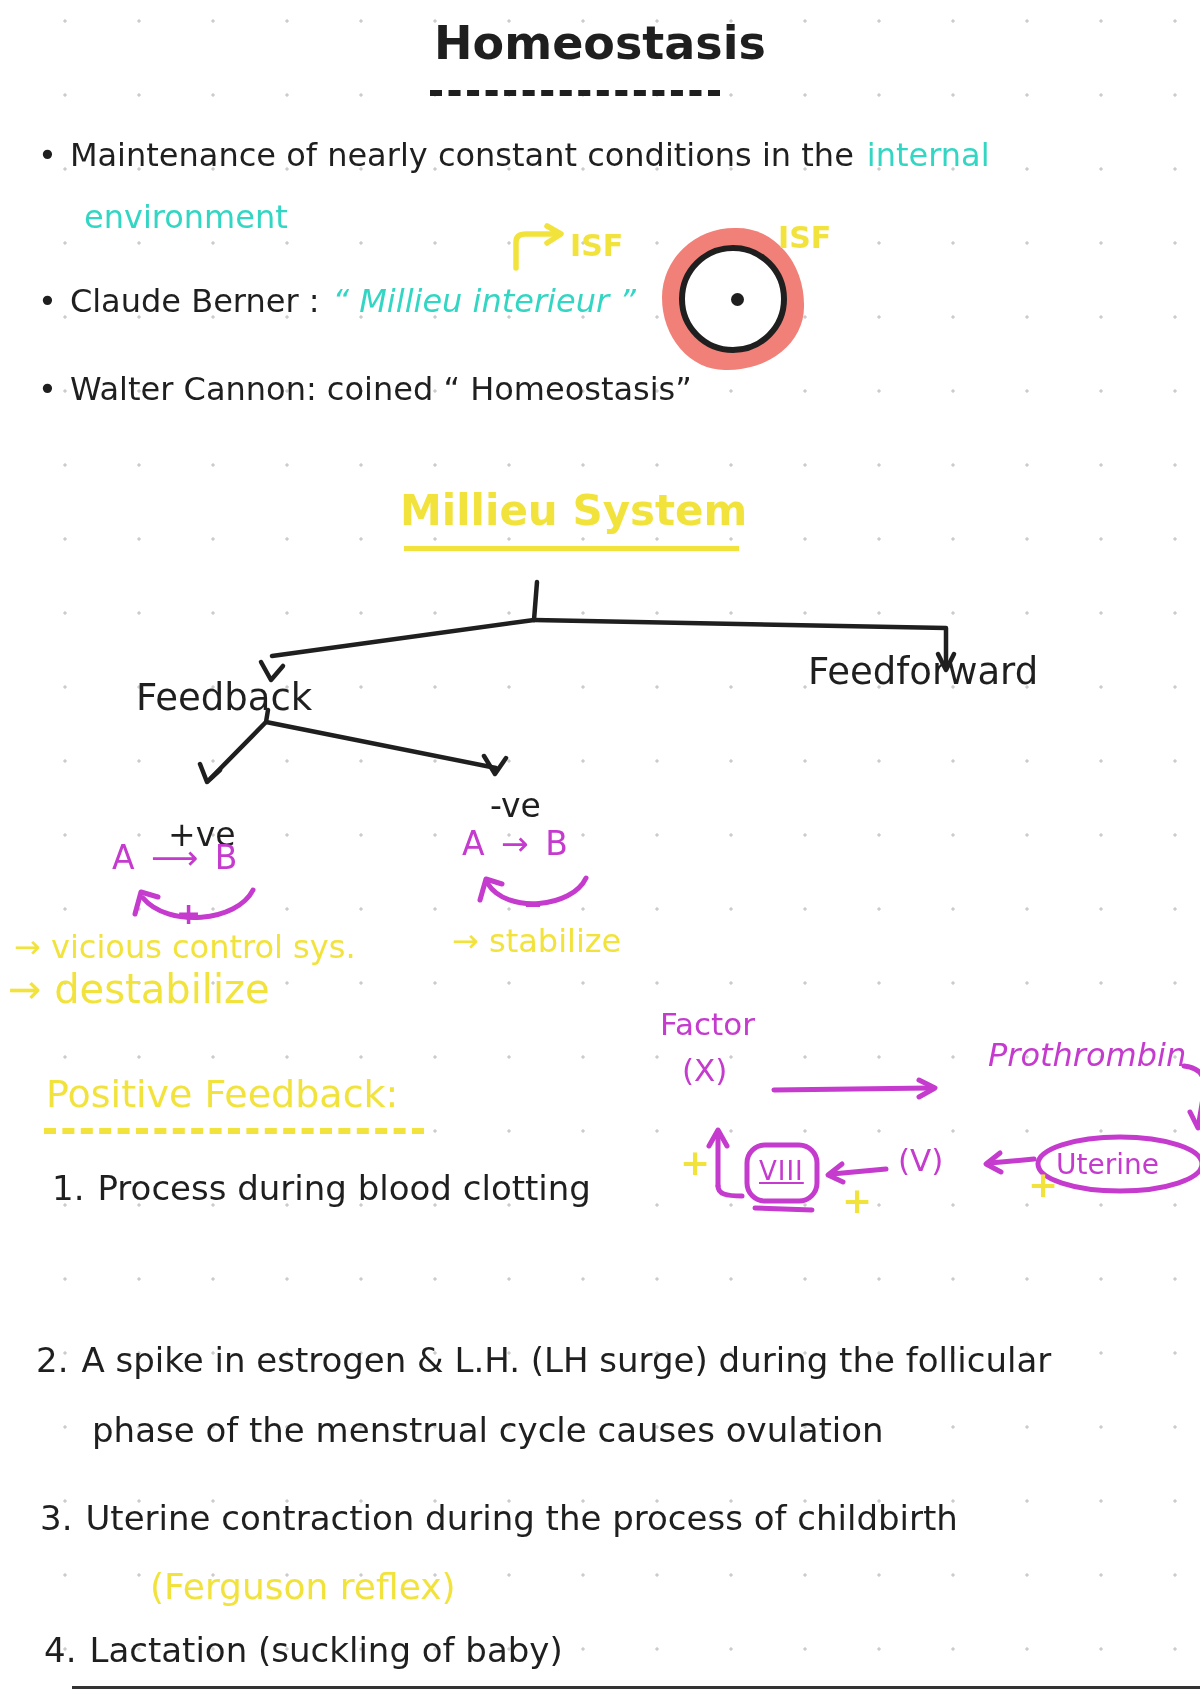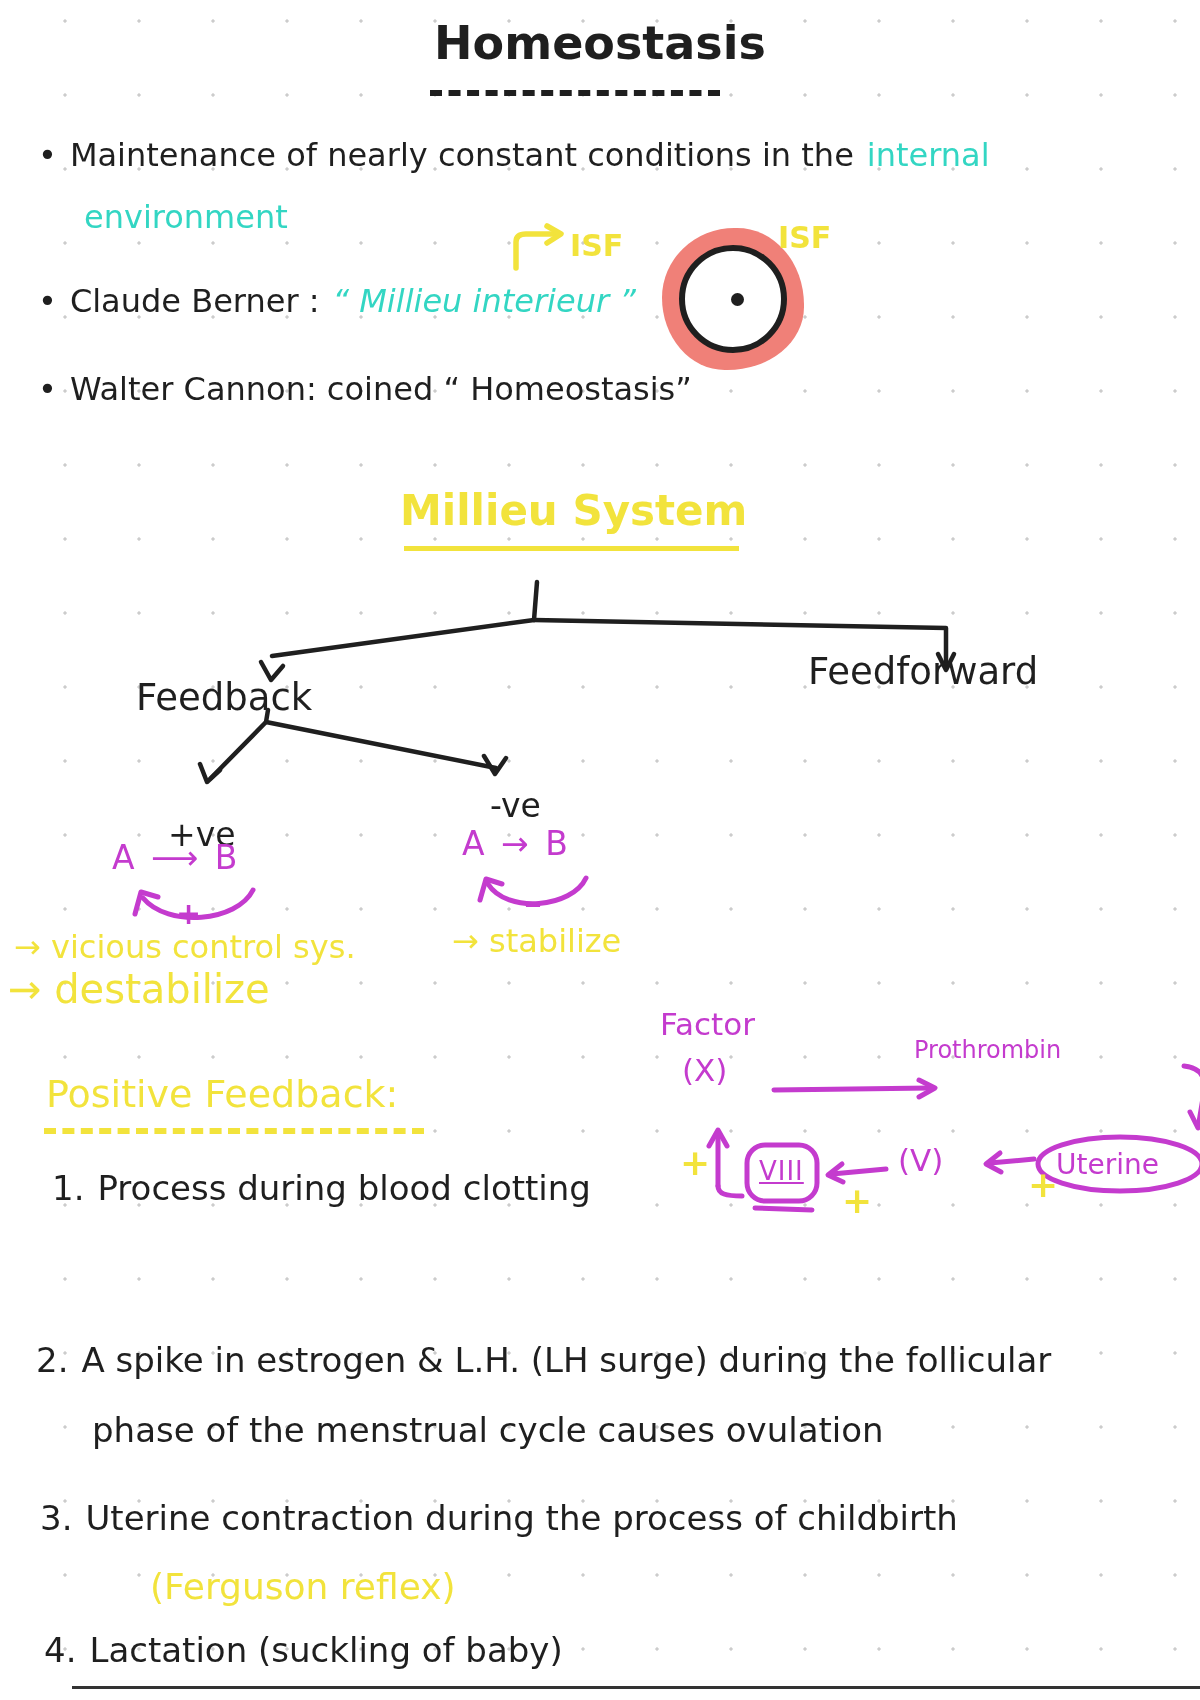--- a/index.html
+++ b/index.html
@@ -136,21 +136,21 @@
 
   <div class="abs yellow" style="left:14px;top:928px;font-size:32px;">→ vicious control sys.</div>
   <div class="abs yellow" style="left:452px;top:922px;font-size:32px;">→ stabilize</div>
   <div class="abs yellow" style="left:8px;top:966px;font-size:40px;">→ destabilize</div>
 
   <div class="abs yellow" style="left:46px;top:1072px;font-size:38px;">Positive Feedback:</div>
   <div class="underline-dashed-yel" style="left:44px;top:1128px;width:380px;"></div>
 
   <div class="abs magenta" style="left:660px;top:1006px;font-size:31px;">Factor</div>
   <div class="abs magenta" style="left:682px;top:1052px;font-size:31px;">(X)</div>
-  <div class="abs magenta" style="left:914px;top:1036px;font-size:24px;">Prothrombin</div>
+  <div class="abs magenta" style="left:988px;top:1036px;font-size:32px;font-style:italic;">Prothrombin</div>
   <div class="abs magenta" style="left:1056px;top:1148px;font-size:28px;">Uterine</div>
   <div class="abs magenta" style="left:898px;top:1142px;font-size:31px;">(V)</div>
   <div class="abs magenta viii-underline" style="left:759px;top:1156px;font-size:26px;letter-spacing:1px;">VIII</div>
   <div class="abs yellow bold" style="left:680px;top:1142px;font-size:36px;">+</div>
   <div class="abs yellow bold" style="left:842px;top:1180px;font-size:36px;">+</div>
   <div class="abs yellow bold" style="left:1028px;top:1164px;font-size:36px;">+</div>
 
   <div class="row ink" style="left:52px;top:1168px;font-size:34px;">
     <span>1.</span>
     <span>Process during blood clotting</span>

